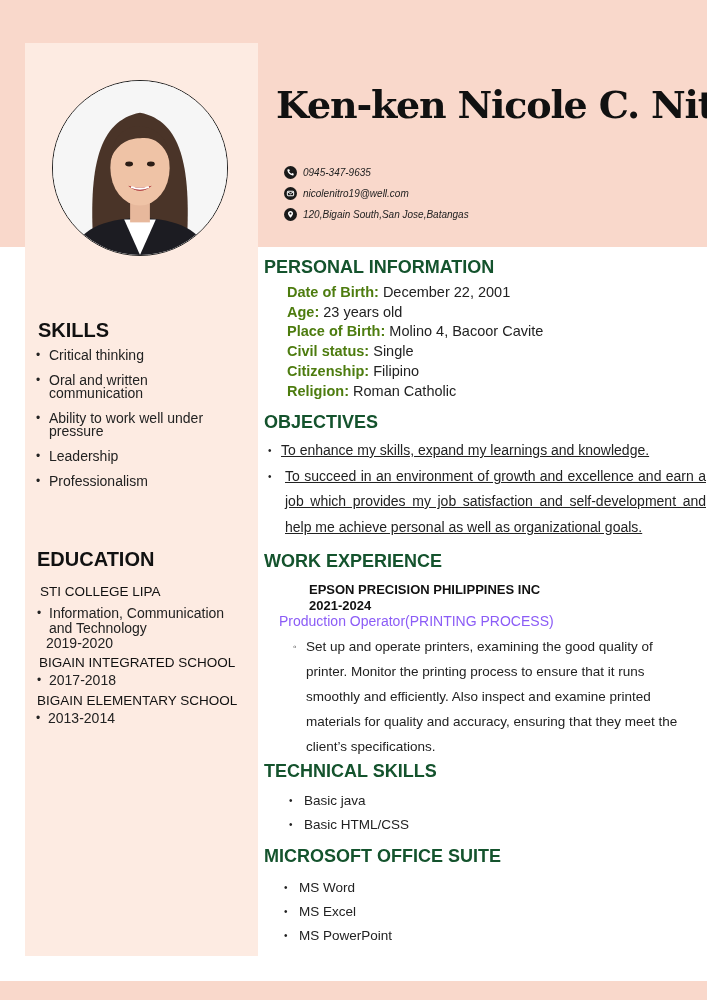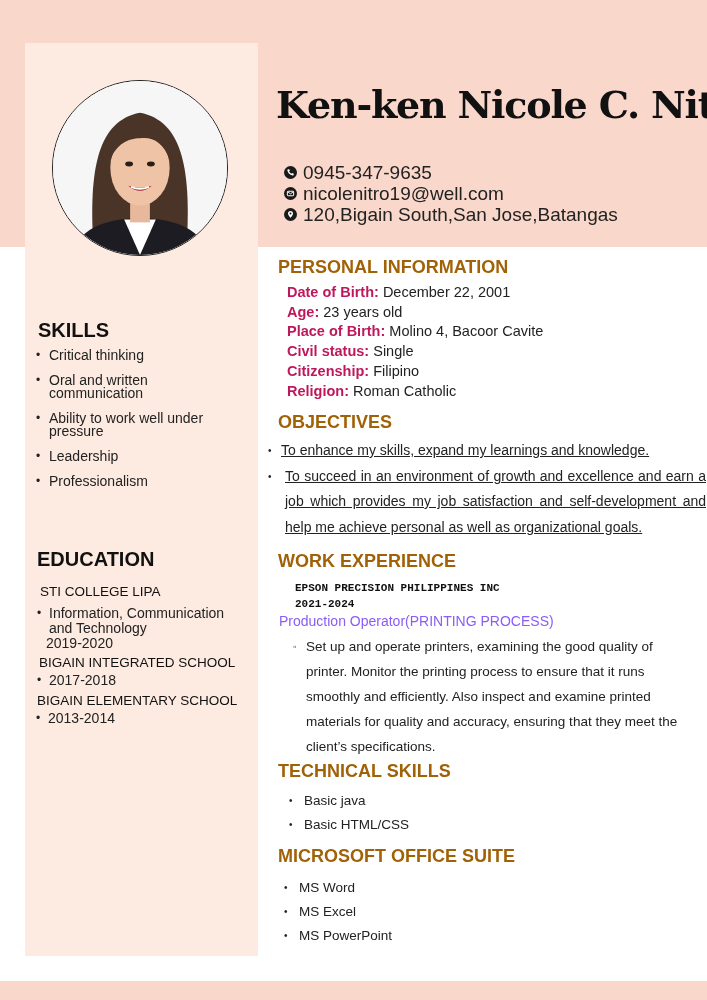--- a/index.html
+++ b/index.html
@@ -16,46 +16,46 @@
     }
     .photo svg { width: 100%; height: 100%; display: block; }
 
     .name {
       position: absolute; left: 276px; top: 82px; width: 430px;
       font-family: "DejaVu Serif", serif; font-weight: bold; font-size: 38px;
       letter-spacing: -1.2px; color: #111; white-space: nowrap;
     }
 
     .contact { position: absolute; left: 284px; top: 162px; }
-    .contact-row { display: flex; align-items: center; height: 21px; font-size: 19px; color: #222; }
+    .contact-row { display: flex; align-items: center; height: 21px; font-size: 10px; color: #222; font-style: italic; }
     .contact-row .ico {
       width: 13px; height: 13px; border-radius: 50%; background: #1a1a1a;
       display: inline-flex; align-items: center; justify-content: center; margin-right: 6px; flex: none;
     }
     .contact-row .ico svg { width: 9px; height: 9px; display: block; }
 
     .side-h { position: absolute; left: 38px; font-weight: bold; font-size: 20px; color: #111; }
     .side-list { position: absolute; left: 36px; width: 215px; list-style: none; }
     .side-list li { position: relative; padding-left: 13px; font-size: 14px; line-height: 13px; margin-bottom: 12px; color: #222; }
     .side-list li::before { content: "•"; position: absolute; left: 0; top: 0; font-size: 12px; }
 
     .edu-school { position: absolute; font-weight: normal; font-size: 13.5px; color: #111; white-space: nowrap; }
     .edu-item { position: absolute; font-size: 14px; color: #222; line-height: 15px; }
     .edu-item .b { position: absolute; left: -12px; top: 0; font-size: 12px; }
 
-    .sec-h { position: absolute; left: 278px; font-weight: bold; font-size: 18px; color: #a16207; white-space: nowrap; }
+    .sec-h { position: absolute; left: 264px; font-weight: bold; font-size: 18px; color: #14532d; white-space: nowrap; }
     .pi { position: absolute; left: 287px; top: 283px; }
     .pi-row { font-size: 14.5px; line-height: 19.7px; color: #222; white-space: nowrap; }
-    .pi-row .k { font-weight: bold; color: #be185d; }
+    .pi-row .k { font-weight: bold; color: #4d7c0f; }
 
     .obj { position: absolute; left: 268px; width: 438px; font-size: 14px; color: #222; }
     .obj-item { position: relative; padding-left: 13px; line-height: 25.5px; text-align: justify; }
     .obj-item::before { content: "•"; position: absolute; left: 0; top: 0; font-size: 10px; }
 
-    .job-co { position: absolute; left: 295px; font-weight: bold; font-size: 11px; color: #111; font-family: Liberation Mono, monospace; }
+    .job-co { position: absolute; left: 309px; font-weight: bold; font-size: 13px; color: #111; }
     .job-title { position: absolute; left: 279px; top: 613px; font-size: 14px; color: #8b5cf6; white-space: nowrap; }
     .job-desc { position: absolute; left: 306px; top: 634px; width: 375px; font-size: 13.5px; line-height: 25px; color: #222; }
     .job-desc .b { position: absolute; left: -13px; top: 0; font-size: 10px; }
 
     .r-list { position: absolute; list-style: none; }
     .r-list li { position: relative; padding-left: 15px; font-size: 13.5px; line-height: 24px; color: #222; white-space: nowrap; }
     .r-list li::before { content: "•"; position: absolute; left: 0; top: 0; font-size: 10px; }
   </style>
 </head>
 <body>

